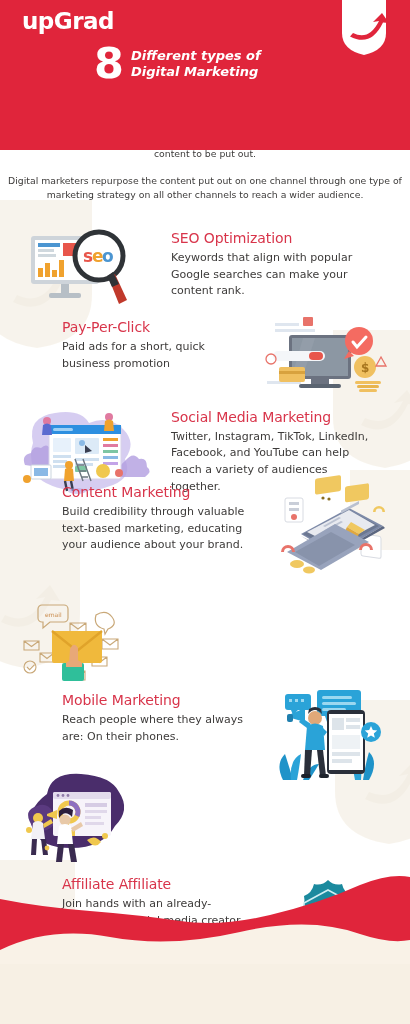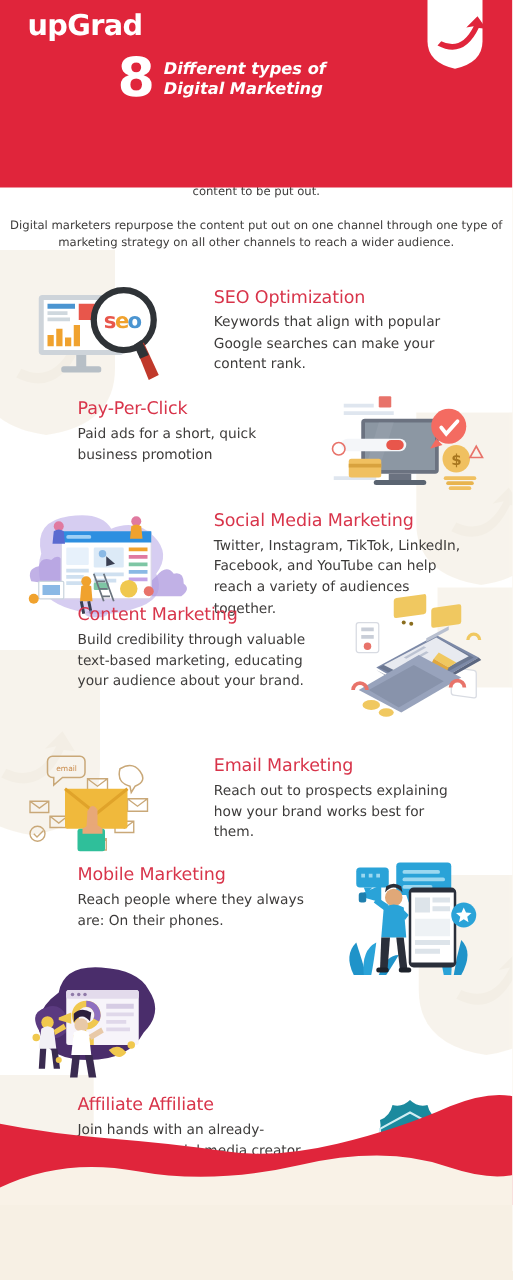--- a/index.html
+++ b/index.html
@@ -301,24 +301,20 @@
         </g>
 
         <rect x="34" y="30" width="50" height="32" rx="2" fill="#f0b93c"></rect>
         <path d="M34 30 L59 50 L84 30" fill="none" stroke="#e0a32a" stroke-width="2.4"></path>
 
         <path d="M52 48 q4 -8 8 -1 l0 16 h-9 Z" fill="#e8a878"></path>
         <rect x="44" y="62" width="22" height="18" rx="2" fill="#2fbf9a"></rect>
         <path d="M48 62 q9 -7 16 0 l0 4 h-16 Z" fill="#e8a878"></path>
       </svg>
     </div>
-    <div class="txt">
-      <div class="h">Email Marketing</div>
-      <div class="b">Reach out to prospects explaining how your brand works best for them.</div>
-    </div>
   </div>
 
   <div class="row right-art" style="top:688px;padding-left:22px;">
     <div class="art">
       <svg width="125" height="95" viewBox="0 0 125 95">
 
         <path d="M18 92 q-8 -16 2 -26 q4 12 8 26 Z" fill="#1f93c9"></path>
         <path d="M26 92 q-2 -20 10 -26 q-2 16 -4 26 Z" fill="#2aa3d8"></path>
         <path d="M38 92 q6 -16 16 -16 q-6 10 -10 16 Z" fill="#1f93c9"></path>
         <path d="M104 92 q10 -18 0 -28 q-4 14 -6 28 Z" fill="#1f93c9"></path>

